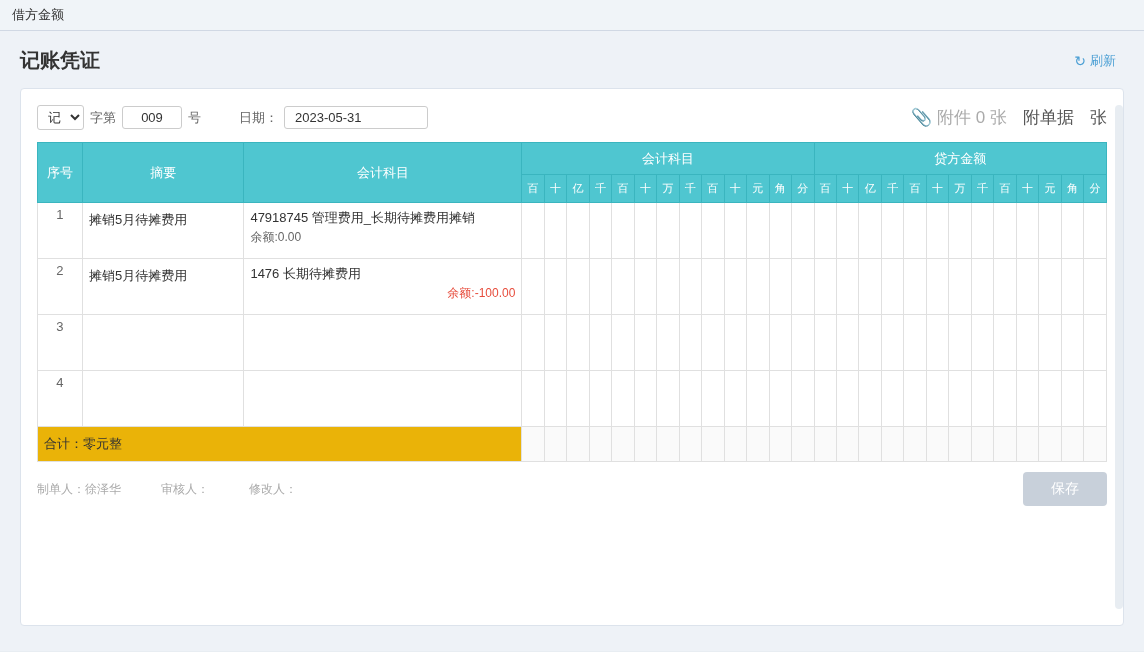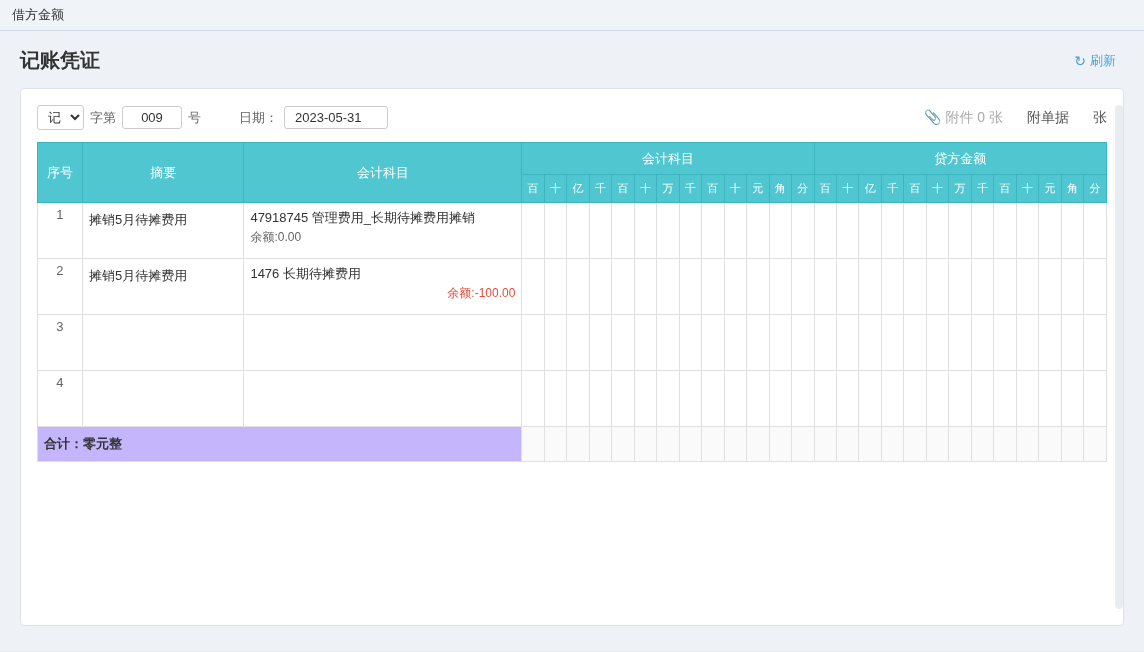--- a/index.html
+++ b/index.html
@@ -84,29 +84,29 @@
       width: 60px;
       text-align: center;
       color: #333;
     }
     .date-input {
       border: 1px solid #ccc;
       border-radius: 3px;
       padding: 3px 10px;
       font-size: 13px;
       color: #333;
-      width: 104px;
+      width: 144px;
     }
     .meta-right {
       margin-left: auto;
       display: flex;
       align-items: center;
-      gap: 24px;
+      gap: 16px;
       color: #aaa;
-      font-size: 14px;
+      font-size: 17px;
     }
     .attachment-link { color: #aaa; cursor: pointer; }
     .attach-label { cursor: pointer; color: #555; }
     .count-label { color: #555; }
 
     
     .voucher-table {
       width: 100%;
       border-collapse: collapse;
       table-layout: fixed;
@@ -410,21 +410,21 @@
               <td class="amount-cell" style="width: 22px; text-align: center; padding: 4px 1px; border: 1px solid rgb(224, 224, 224);"></td>
               <td class="amount-cell" style="width: 22px; text-align: center; padding: 4px 1px; border: 1px solid rgb(224, 224, 224);"></td>
               <td class="amount-cell" style="width: 22px; text-align: center; padding: 4px 1px; border: 1px solid rgb(224, 224, 224);"></td>
               <td class="amount-cell" style="width: 22px; text-align: center; padding: 4px 1px; border: 1px solid rgb(224, 224, 224);"></td>
               <td class="amount-cell" style="width: 22px; text-align: center; padding: 4px 1px; border: 1px solid rgb(224, 224, 224);"></td>
               <td class="amount-cell" style="width: 22px; text-align: center; padding: 4px 1px; border: 1px solid rgb(224, 224, 224);"></td>
               <td class="amount-cell" style="width: 22px; text-align: center; padding: 4px 1px; border: 1px solid rgb(224, 224, 224);"></td>
               <td class="amount-cell" style="width: 22px; text-align: center; padding: 4px 1px; border: 1px solid rgb(224, 224, 224);"></td>
             </tr>
             <tr>
-              <td colspan="3" style="border: 1px solid rgb(224, 224, 224); background: #c4b5fd; padding: 8px 6px; font-weight: bold;"><span>合计：</span><span>零元整</span></td>
+              <td colspan="3" style="border: 1px solid rgb(224, 224, 224); background: #eab308; padding: 8px 6px; font-weight: normal;"><span>合计：</span><span>零元整</span></td>
               <td style="border: 1px solid rgb(224, 224, 224); background: rgb(250, 250, 250); width: 22px;"></td>
               <td style="border: 1px solid rgb(224, 224, 224); background: rgb(250, 250, 250); width: 22px;"></td>
               <td style="border: 1px solid rgb(224, 224, 224); background: rgb(250, 250, 250); width: 22px;"></td>
               <td style="border: 1px solid rgb(224, 224, 224); background: rgb(250, 250, 250); width: 22px;"></td>
               <td style="border: 1px solid rgb(224, 224, 224); background: rgb(250, 250, 250); width: 22px;"></td>
               <td style="border: 1px solid rgb(224, 224, 224); background: rgb(250, 250, 250); width: 22px;"></td>
               <td style="border: 1px solid rgb(224, 224, 224); background: rgb(250, 250, 250); width: 22px;"></td>
               <td style="border: 1px solid rgb(224, 224, 224); background: rgb(250, 250, 250); width: 22px;"></td>
               <td style="border: 1px solid rgb(224, 224, 224); background: rgb(250, 250, 250); width: 22px;"></td>
               <td style="border: 1px solid rgb(224, 224, 224); background: rgb(250, 250, 250); width: 22px;"></td>
@@ -442,16 +442,22 @@
               <td style="border: 1px solid rgb(224, 224, 224); background: rgb(250, 250, 250); width: 22px;"></td>
               <td style="border: 1px solid rgb(224, 224, 224); background: rgb(250, 250, 250); width: 22px;"></td>
               <td style="border: 1px solid rgb(224, 224, 224); background: rgb(250, 250, 250); width: 22px;"></td>
               <td style="border: 1px solid rgb(224, 224, 224); background: rgb(250, 250, 250); width: 22px;"></td>
               <td style="border: 1px solid rgb(224, 224, 224); background: rgb(250, 250, 250); width: 22px;"></td>
             </tr>
           </tbody>
       </table>
     </div>
 
+    <div class="footer-bar">
+      <span>制单人：徐泽华</span>
+      <span>审核人：</span>
+      <span>修改人：</span>
+      <button class="save-btn">保存</button>
+    </div>
 
     <div class="scrollbar-placeholder"></div>
   </div>
 </div>
 
 </body></html>

